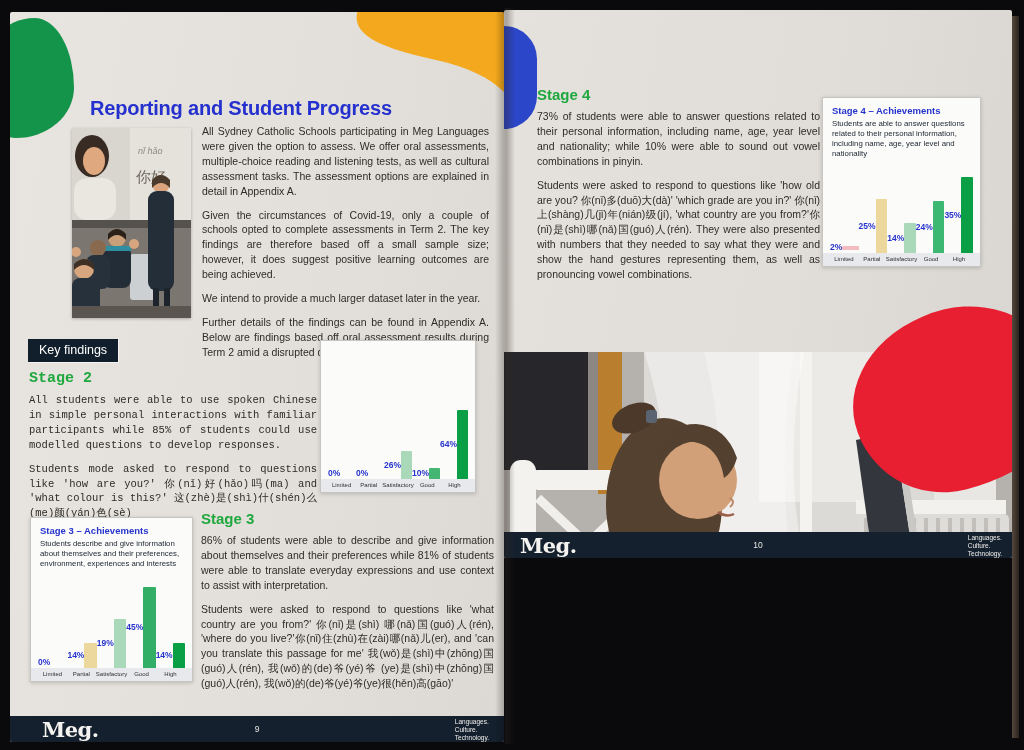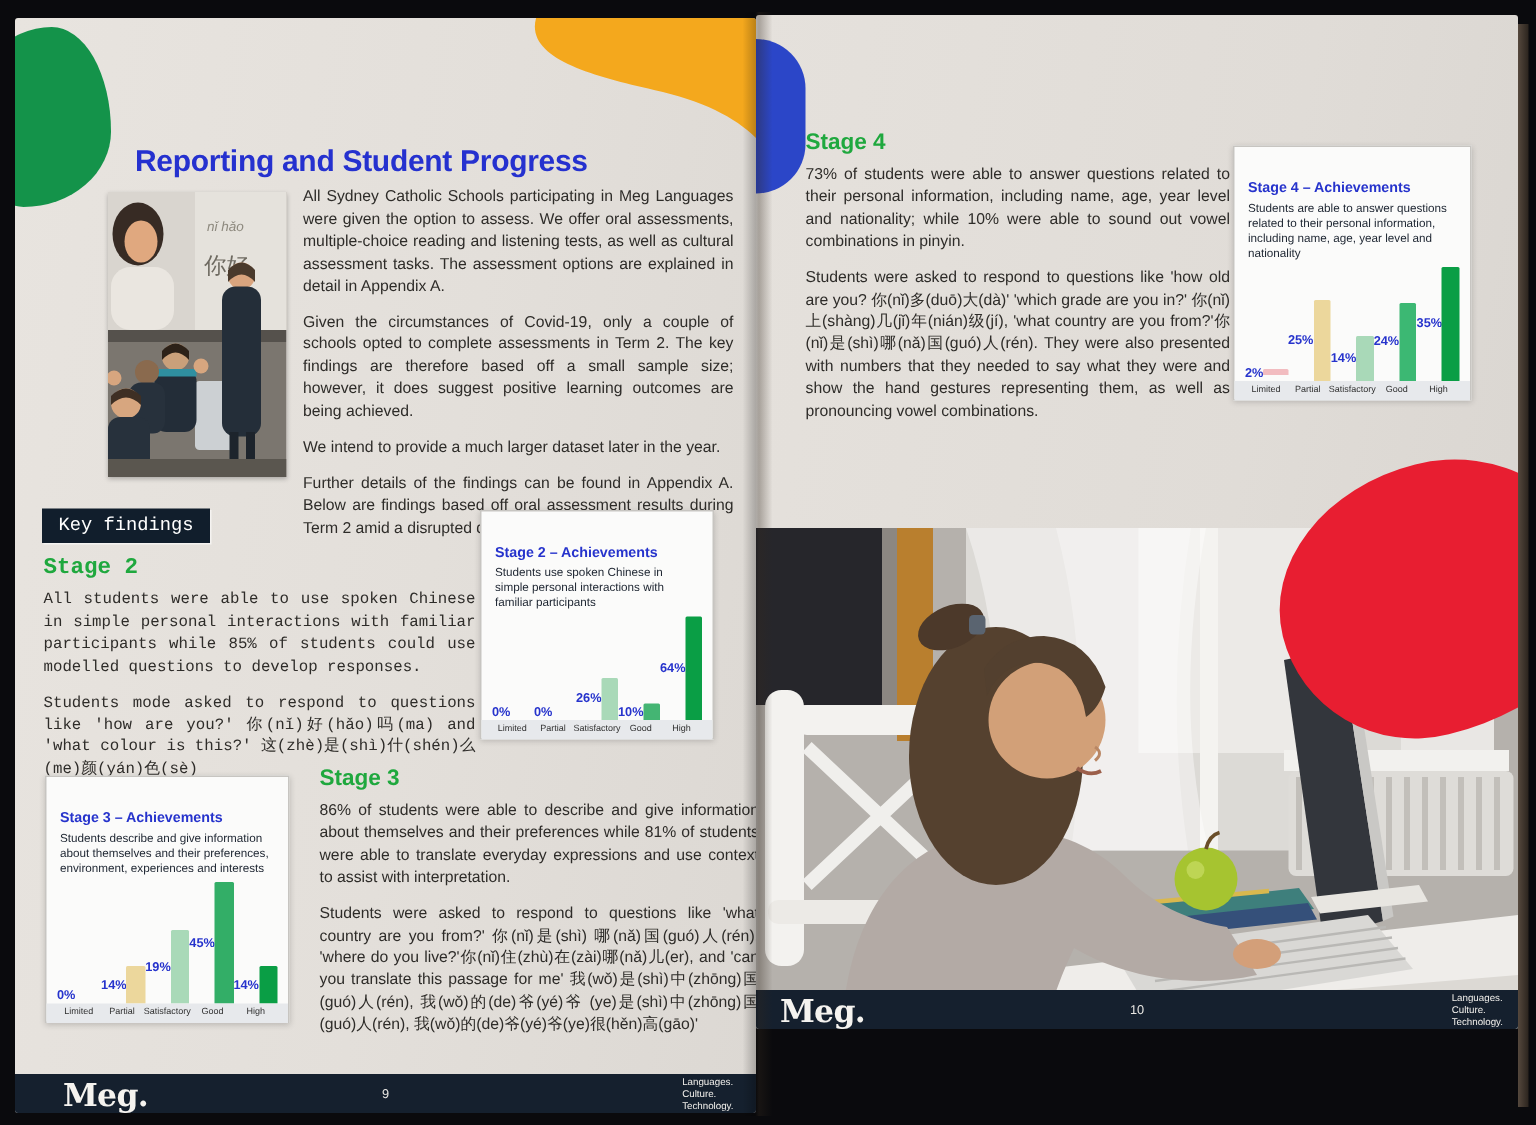--- a/index.html
+++ b/index.html
@@ -7,21 +7,21 @@
     width:1024px; height:750px; position:relative; overflow:hidden;
     background:#0a0a0d;
     font-family:"Liberation Sans", sans-serif;
     -webkit-font-smoothing:antialiased;
   }
   .page {
     position:absolute; overflow:hidden; border-radius:2px;
   }
   .page-left  { left:10px;  top:12px; width:494px; height:730px;
     background:linear-gradient(100deg,#e8e4df 0%, #e3dfda 55%, #dcd8d3 100%); }
-  .page-right { left:504px; top:10px; width:508px; height:676px;
+  .page-right { left:504px; top:10px; width:508px; height:548px;
     background:linear-gradient(100deg,#e5e1dc 0%, #e0dcd7 60%, #d9d5d0 100%); }
 
   .spine {
     position:absolute; left:495px; top:8px; width:20px; height:736px; z-index:60;
     background:linear-gradient(to right, rgba(0,0,0,0) 0%, rgba(0,0,0,0.22) 42%, rgba(50,40,30,0.34) 55%, rgba(0,0,0,0) 100%);
     pointer-events:none;
   }
   .book-edge { position:absolute; left:1012px; top:16px; width:7px; height:722px;
     background:linear-gradient(to right,#55483d,#2b241e); }
 
@@ -44,37 +44,36 @@
     box-shadow:0 1px 3px rgba(0,0,0,.25); }
   .intro-text { position:absolute; left:192px; top:112px; width:287px; }
   .body-par {
     font-size:10.5px; line-height:1.42; text-align:justify; color:#2e2c29;
     margin:0 0 9px 0;
   }
   .key-findings {
     position:absolute; left:18px; top:327px; display:inline-block;
     background:#111e2c; color:#fff; font-size:12.5px; padding:4px 11px 5px;
     box-shadow:1px 1px 0 rgba(255,255,255,.6);
-    font-family:Liberation Mono, monospace;
   }
   .stage-heading { font-size:15px; font-weight:bold; color:#1fa83e; margin:0 0 6px 0; }
   .stage2-text { position:absolute; left:19px; top:358px; width:288px;font-family:Liberation Mono, monospace; }
-  .stage3-text { position:absolute; left:191px; top:498px; width:293px;margin-left:12px; }
+  .stage3-text { position:absolute; left:191px; top:498px; width:293px; }
   .stage4-text { position:absolute; left:33px; top:76px; width:283px; }
 
   
   .chart-panel {
     position:absolute; background:#fbfbfa; border:1px solid #c7c5c1;
     box-shadow:0 1px 4px rgba(0,0,0,.18);
     display:flex; flex-direction:column; z-index:5;
   }
   .chart-stage2 { left:310px; top:328px; width:154px; height:151px; }
   .chart-stage3 { left:20px;  top:505px; width:161px; height:163px; }
   .chart-stage4 { left:318px; top:87px;  width:157px; height:168px; }
-  .chart-head { padding:22px 9px 4px; }
+  .chart-head { padding:7px 9px 4px; }
   .chart-title { font-size:9.5px; font-weight:bold; color:#2633cc; margin-bottom:3px; }
   .chart-subtitle { font-size:7.8px; line-height:1.27; color:#1c2430; }
   .chart-plot { flex:1; display:flex; align-items:flex-end; padding:0 7px; }
   .bar-col { flex:1; display:flex; align-items:center; justify-content:flex-end; }
   .bar-value { font-size:8.5px; font-weight:bold; color:#2633cc; margin-bottom:1px; }
   .bar { width:62%; max-width:24px; border-radius:1px 1px 0 0; }
   .chart-axis { height:13px; background:#e7e9ec; display:flex; padding:0 7px; }
   .axis-label { flex:1; font-size:6px; color:#303030; text-align:center; line-height:13px; white-space:nowrap; }
 
   
@@ -152,24 +151,20 @@
 
   <div class="key-findings">Key findings</div>
 
   <div class="stage2-text">
     <h2 class="stage-heading">Stage 2</h2>
     <p class="body-par">All students were able to use spoken Chinese in simple personal interactions with familiar participants while 85% of students could use modelled questions to develop responses.</p>
     <p class="body-par">Students mode asked to respond to questions like 'how are you?' 你(nǐ)好(hǎo)吗(ma) and 'what colour is this?' 这(zhè)是(shì)什(shén)么(me)颜(yán)色(sè)</p>
   </div>
 
   <div class="chart-panel chart-stage2">
-    <div class="chart-head">
-      <div class="chart-title">Stage 2 – Achievements</div>
-      <div class="chart-subtitle">Students use spoken Chinese in simple personal interactions with familiar participants</div>
-    </div>
     <div class="chart-plot">
         <div class="bar-col">
           <div class="bar-value">0%</div>
           <div class="bar" style="height: 0px; background: rgb(169, 217, 184);"></div>
         </div>
         <div class="bar-col">
           <div class="bar-value">0%</div>
           <div class="bar" style="height: 0px; background: rgb(169, 217, 184);"></div>
         </div>
         <div class="bar-col">

